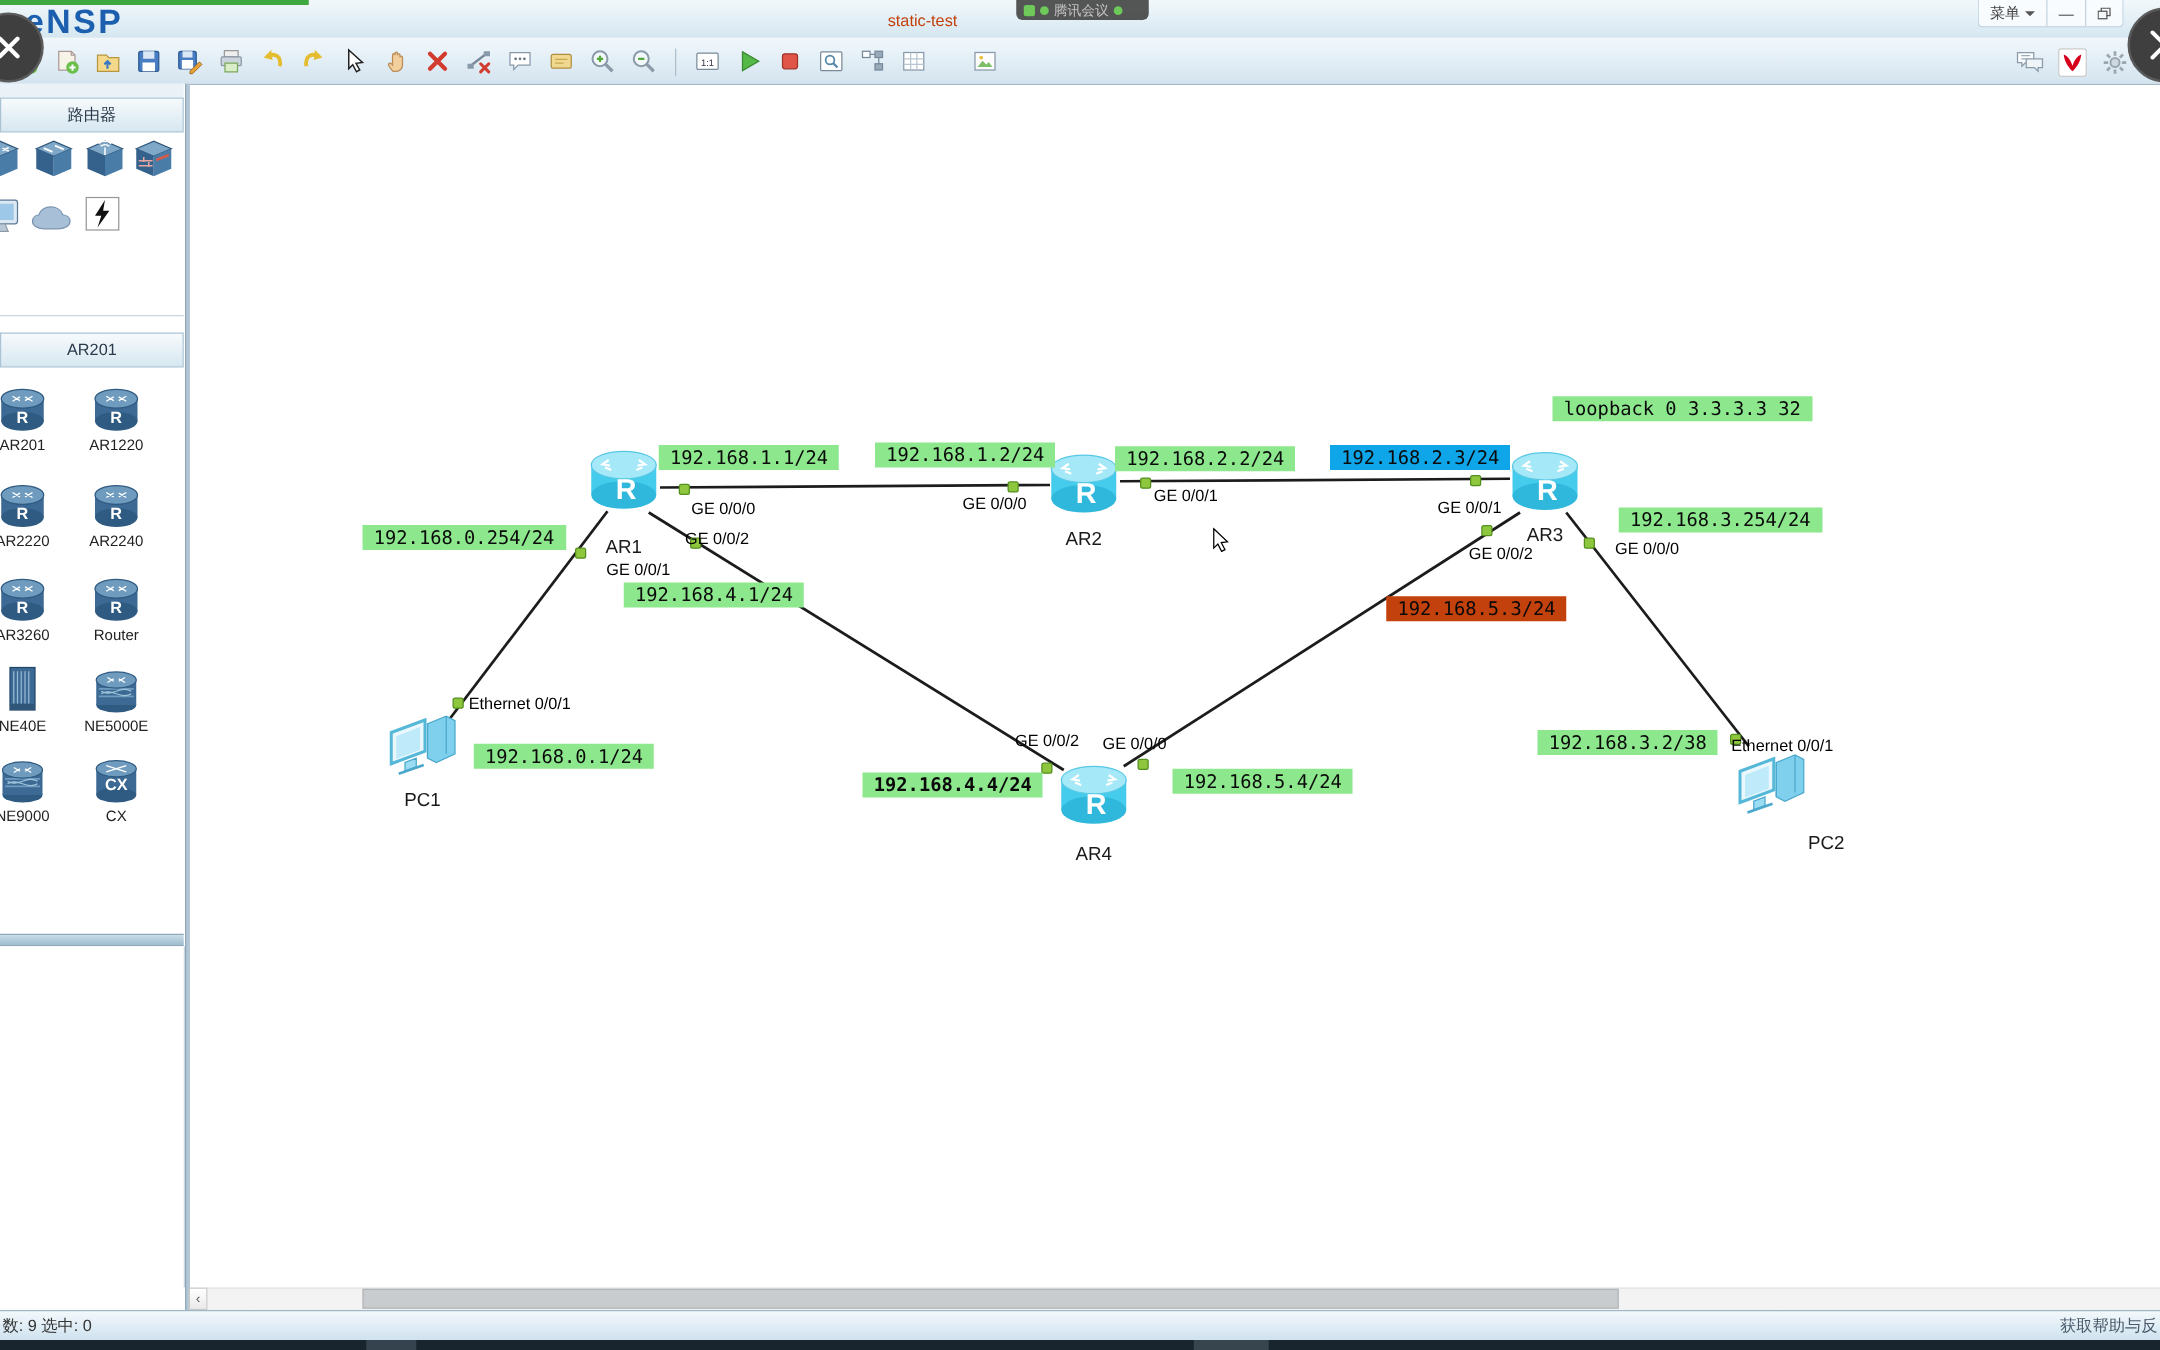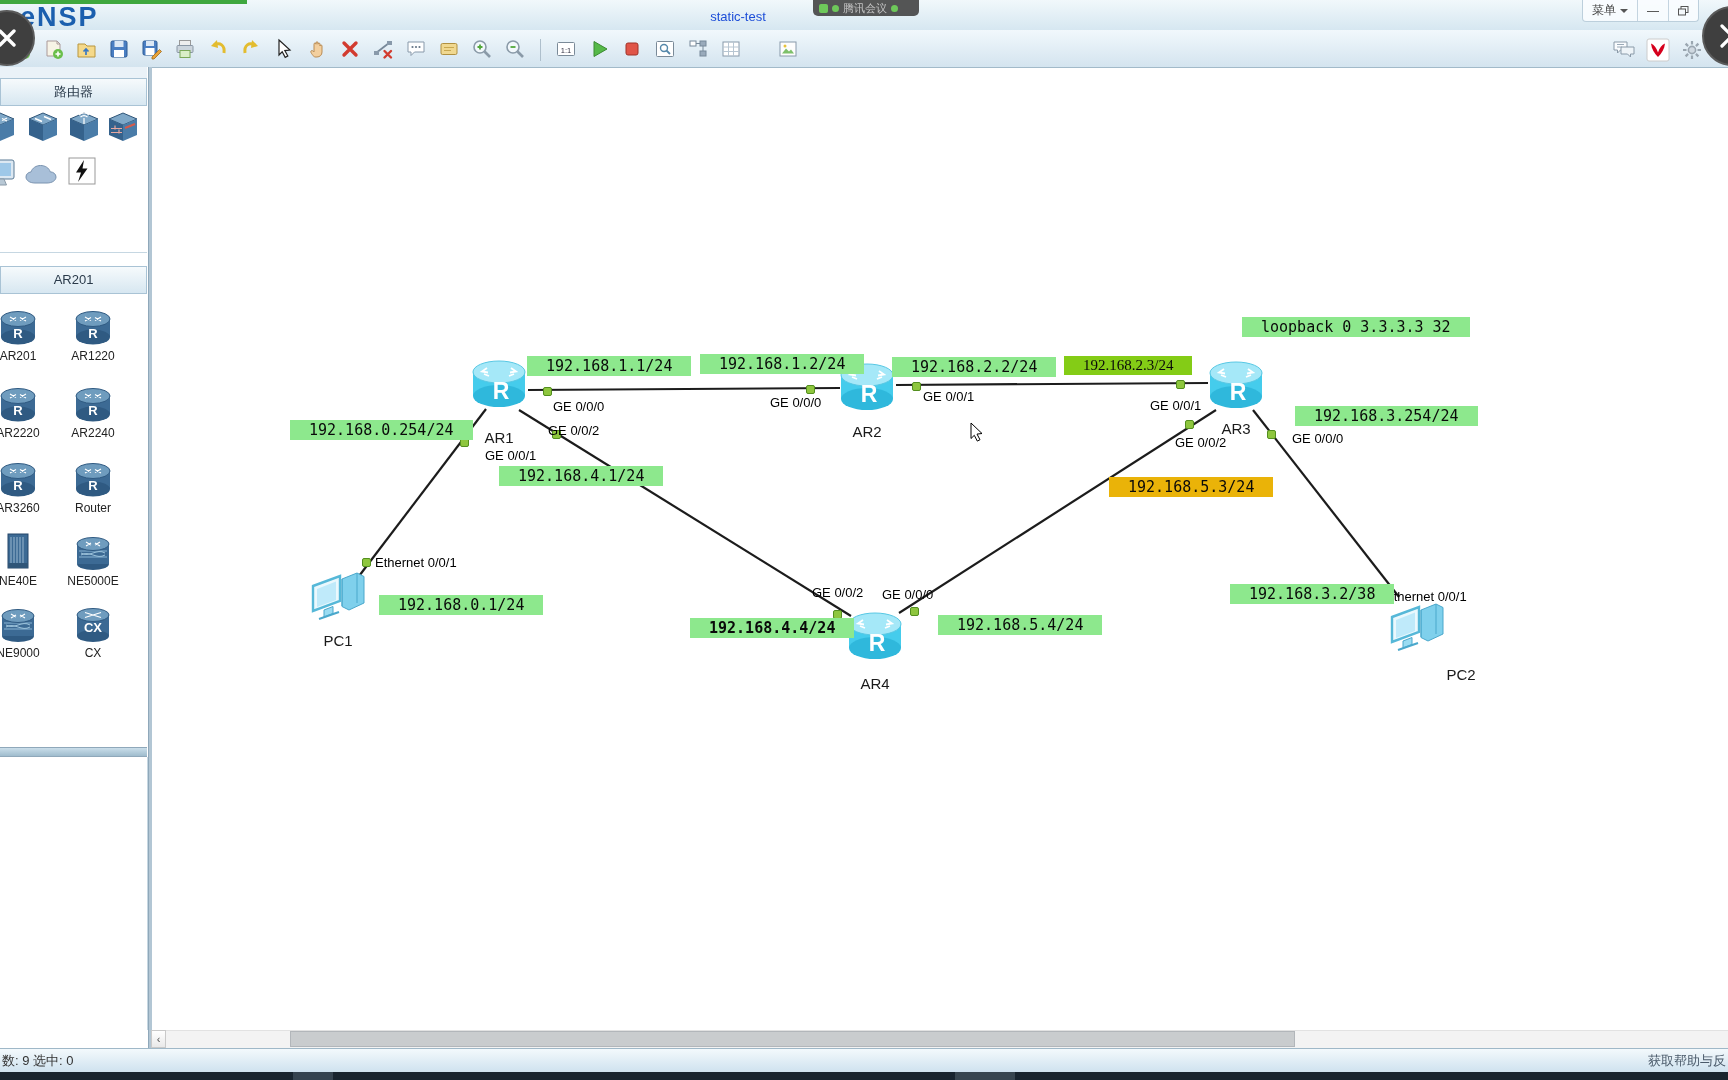--- a/index.html
+++ b/index.html
@@ -4,21 +4,21 @@
 <style>
   html,body{margin:0;padding:0;background:#888}
   #screen{position:relative;width:1728px;height:1080px;background:#fff;overflow:hidden;
           font-family:"Liberation Sans",sans-serif;-webkit-user-select:none;user-select:none}
   
   .titlebar{position:absolute;left:0;top:0;width:1728px;height:30px;
             background:linear-gradient(#f1f8fb,#d6e7f1);border-bottom:1px solid #b6cdda}
   .top-strip{position:absolute;left:0;top:0;width:247px;height:4px;background:#3fa83f;z-index:30}
   .logo{position:absolute;left:20px;top:2px;font-size:27px;font-weight:bold;color:#1b5fae;
         letter-spacing:2px;z-index:5}
-  .win-title{position:absolute;left:0;top:9px;width:1476px;text-align:center;font-size:13px;color:#1d4ed8;z-index:6}
+  .win-title{position:absolute;left:0;top:9px;width:1476px;text-align:center;font-size:13px;color:#c2410c;z-index:6}
   .meet-bar{position:absolute;left:813px;top:0;width:106px;height:16px;background:rgba(72,72,72,.93);
             border-radius:0 0 5px 5px;display:flex;align-items:center;gap:4px;padding:0 6px;box-sizing:border-box;z-index:8}
   .meet-bar .g1{width:9px;height:9px;background:#6ec85a;border-radius:2px}
   .meet-bar .g2{width:7px;height:7px;background:#6ec85a;border-radius:50%}
   .meet-bar .txt{font-size:11px;color:#c4c4c4;white-space:nowrap}
   .winbtns{position:absolute;left:1582px;top:0;height:21px;display:flex;align-items:stretch;
            background:rgba(250,253,255,.85);border:1px solid #bccfdc;border-top:none;border-radius:0 0 4px 4px;z-index:7}
   .winbtns .wb{display:flex;align-items:center;justify-content:center;font-size:12px;color:#444;padding:0 9px;cursor:default}
   .winbtns .sep{width:1px;background:#c4d4e0}
   .caret{width:0;height:0;border-left:4px solid transparent;border-right:4px solid transparent;
@@ -46,21 +46,21 @@
             background:linear-gradient(#cadeea,#9fbccd);border-top:1px solid #8fa8ba;border-bottom:1px solid #8fa8ba;box-sizing:border-box}
   .desc-panel{position:absolute;left:0;top:757px;width:147px;height:273px;background:#fff;border-right:1px solid #c6d7e2}
   
   #topo-svg{position:absolute;left:0;top:0;z-index:1;pointer-events:none}
   .port-dot{position:absolute;width:9px;height:9px;background:#8ec63e;border:1px solid #538f1f;
             border-radius:2px;box-sizing:border-box;z-index:3}
   .node{position:absolute;z-index:4}
   .node-label{position:absolute;transform:translateX(-50%);font-size:15px;color:#1a1a1a;z-index:5;white-space:nowrap}
   .iface-label{position:absolute;font-size:13px;color:#000;z-index:5;white-space:nowrap}
   .ip-label{position:absolute;font-family:"DejaVu Sans Mono",monospace;font-size:15px;color:#0a0a0a;
-            padding:1px 19px;z-index:6;white-space:nowrap}
+            padding:1px 9px;z-index:6;white-space:nowrap}
   .esc-overlay{position:absolute;left:681px;top:527px;width:371px;height:55px;border-radius:27px;
                background:rgba(88,88,88,.92);color:#fff;font-size:17px;font-weight:bold;
                text-align:center;line-height:55px;z-index:8}
   .cursor{position:absolute;left:970px;top:422px;z-index:9}
   
   .hscroll-track{position:absolute;left:166px;top:1030px;width:1562px;height:18px;background:#f3f3f3;border-top:1px solid #e2e2e2}
   .hscroll-btn{position:absolute;left:151px;top:1030px;width:15px;height:18px;background:linear-gradient(#fff,#e9e9e9);
                border:1px solid #c9c9c9;box-sizing:border-box;text-align:center;line-height:16px;font-size:11px;color:#555}
   .hscroll-thumb{position:absolute;left:290px;top:1031px;width:1005px;height:16px;background:#c9ccce;border:1px solid #b2b6ba;box-sizing:border-box}
   .statusbar{position:absolute;left:0;top:1048px;width:1728px;height:24px;
@@ -554,26 +554,26 @@
       <div class="iface-label" style="left: 923px; top: 389px;">GE 0/0/1</div>
       <div class="iface-label" style="left: 1150px; top: 398px;">GE 0/0/1</div>
       <div class="iface-label" style="left: 1175px; top: 435px;">GE 0/0/2</div>
       <div class="iface-label" style="left: 1292px; top: 431px;">GE 0/0/0</div>
       <div class="iface-label" style="left: 812px; top: 585px;">GE 0/0/2</div>
       <div class="iface-label" style="left: 882px; top: 587px;">GE 0/0/0</div>
       <div class="iface-label" style="left: 1385px; top: 589px;">Ethernet 0/0/1</div>
       <div class="ip-label" style="left: 527px; top: 356px; background: rgb(141, 232, 141);">192.168.1.1/24</div>
       <div class="ip-label" style="left: 700px; top: 354px; background: rgb(141, 232, 141);">192.168.1.2/24</div>
       <div class="ip-label" style="left: 892px; top: 357px; background: rgb(141, 232, 141);">192.168.2.2/24</div>
-      <div class="ip-label" style="left: 1064px; top: 356px; background: #84cc16; font-family: Liberation Serif, serif;">192.168.2.3/24</div>
+      <div class="ip-label" style="left: 1064px; top: 356px; background: #0ea5e9;">192.168.2.3/24</div>
       <div class="ip-label" style="left: 1242px; top: 317px; background: rgb(141, 232, 141);">loopback 0 3.3.3.3 32</div>
       <div class="ip-label" style="left: 1295px; top: 406px; background: rgb(141, 232, 141);">192.168.3.254/24</div>
       <div class="ip-label" style="left: 290px; top: 420px; background: rgb(141, 232, 141);">192.168.0.254/24</div>
       <div class="ip-label" style="left: 499px; top: 466px; background: rgb(141, 232, 141);">192.168.4.1/24</div>
-      <div class="ip-label" style="left: 1109px; top: 477px; background: #eab308;">192.168.5.3/24</div>
+      <div class="ip-label" style="left: 1109px; top: 477px; background: #c2410c;">192.168.5.3/24</div>
       <div class="ip-label" style="left: 379px; top: 595px; background: rgb(141, 232, 141);">192.168.0.1/24</div>
       <div class="ip-label" style="left: 690px; top: 618px; background: rgb(141, 232, 141); font-weight: bold;">192.168.4.4/24</div>
       <div class="ip-label" style="left: 938px; top: 615px; background: rgb(141, 232, 141);">192.168.5.4/24</div>
       <div class="ip-label" style="left: 1230px; top: 584px; background: rgb(141, 232, 141);">192.168.3.2/38</div>
     </div>
 
 
   <div class="cursor">
     <svg width="14" height="20" viewBox="0 0 14 20">
       <path d="M1 1l11 10.5-5 .6 3 5.6-2.7 1.4-3-5.8L1 16.5z" fill="#fff" stroke="#000" stroke-width="1"></path>

